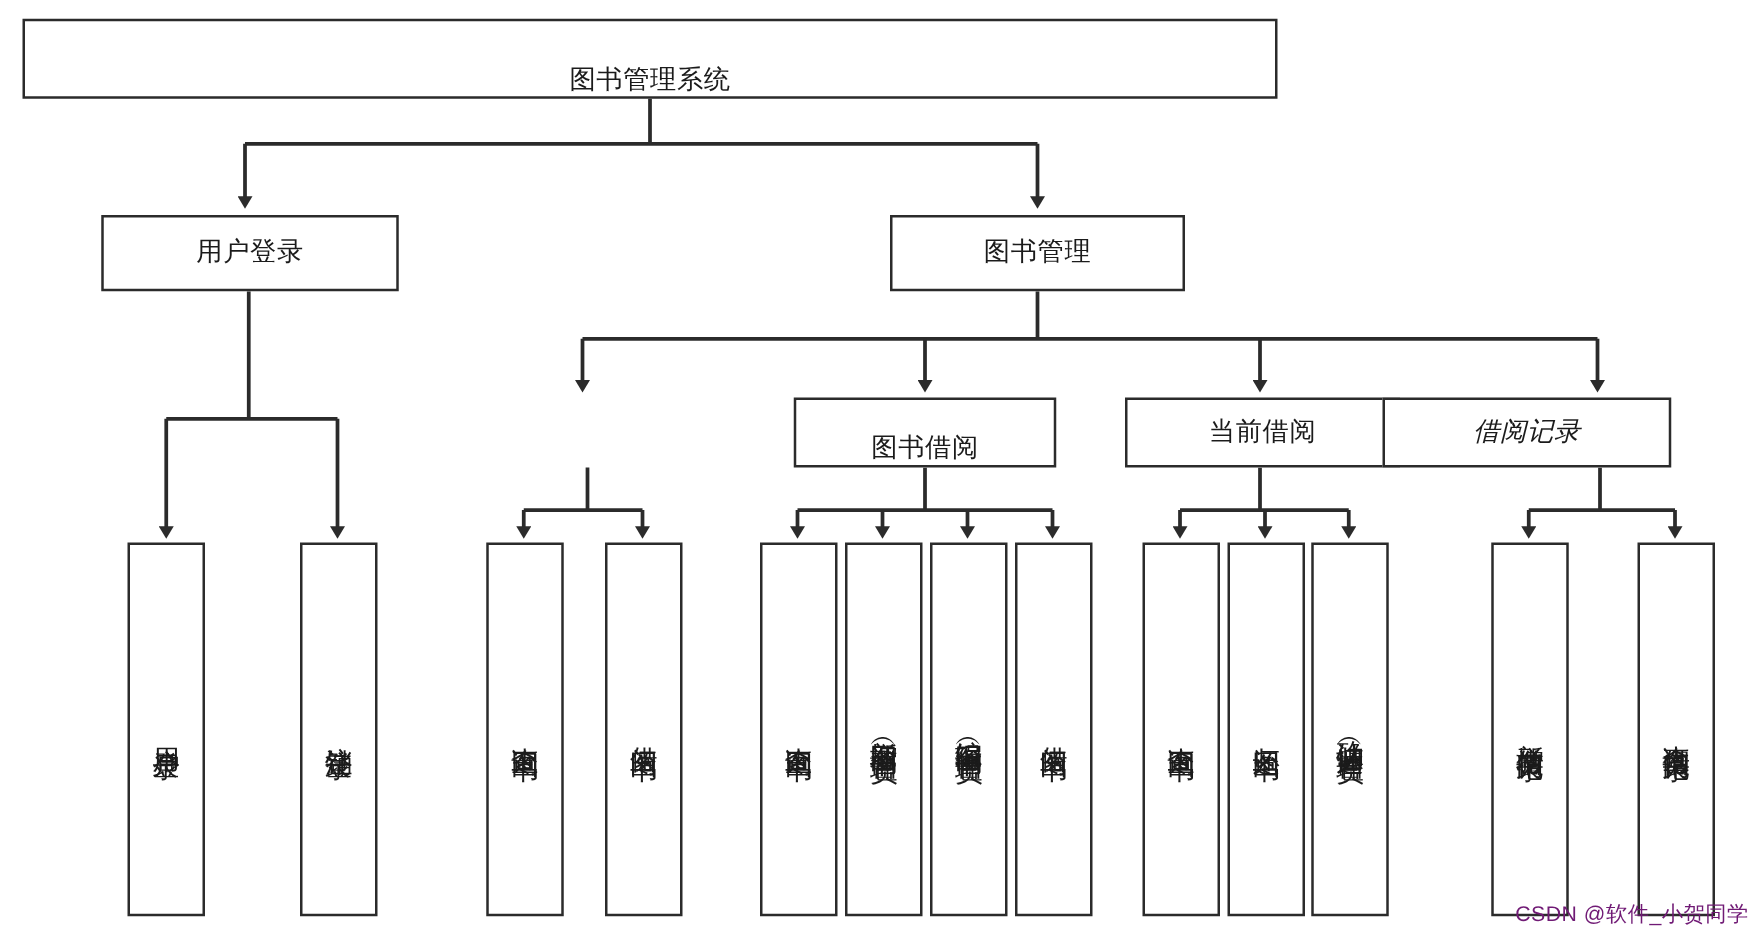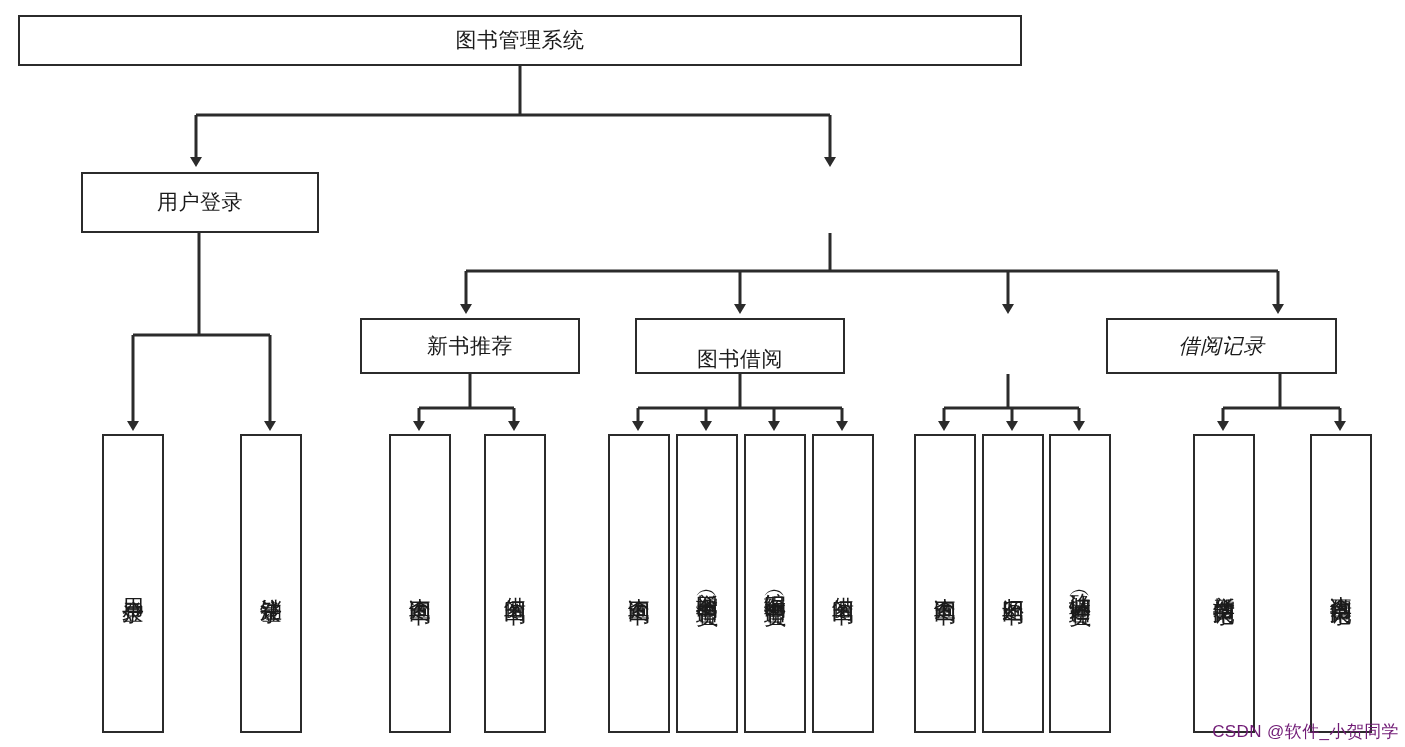--- a/index.html
+++ b/index.html
@@ -112,33 +112,36 @@
       <path d="M 1012 408 L 1012 422" marker-end="url(#arrow)"></path>
       <path d="M 1079 408 L 1079 422" marker-end="url(#arrow)"></path>
 
       <path d="M 1280 374 L 1280 408"></path>
       <path d="M 1223 408 L 1340 408"></path>
       <path d="M 1223 408 L 1223 422" marker-end="url(#arrow)"></path>
       <path d="M 1340 408 L 1340 422" marker-end="url(#arrow)"></path>
     </g>
   </svg>
 
-  <div class="node-box" style="left:18px; top:15px; width:1004px; height:51px;">
+  <div class="node-box" style="left:18px; top:15px; width:1004px; height:64px;align-items:flex-end;">
     <span class="node-label">图书管理系统</span>
   </div>
 
   <div class="node-box" style="left:81px; top:172px; width:238px; height:61px;">
     <span class="node-label">用户登录</span>
   </div>
+  <div class="node-box" style="left:712px; top:172px; width:236px; height:61px;">
+    <span class="node-label">图书管理</span>
+  </div>
 
-  <div class="node-box" style="left:360px; top:318px; width:220px; height:56px;">
-    <span class="node-label">新书推荐</span>
-  </div>
   <div class="node-box" style="left:635px; top:318px; width:210px; height:56px;align-items:flex-end;">
     <span class="node-label">图书借阅</span>
+  </div>
+  <div class="node-box" style="left:900px; top:318px; width:220px; height:56px;">
+    <span class="node-label">当前借阅</span>
   </div>
   <div class="node-box" style="left:1106px; top:318px; width:231px; height:56px;font-style:italic;">
     <span class="node-label">借阅记录</span>
   </div>
 
   <div class="node-box vertical" style="left:102px; top:434px; width:62px; height:299px;">
     <span class="node-label">用户登录</span>
   </div>
   <div class="node-box vertical" style="left:240px; top:434px; width:62px; height:299px;">
     <span class="node-label">注销登录</span>

